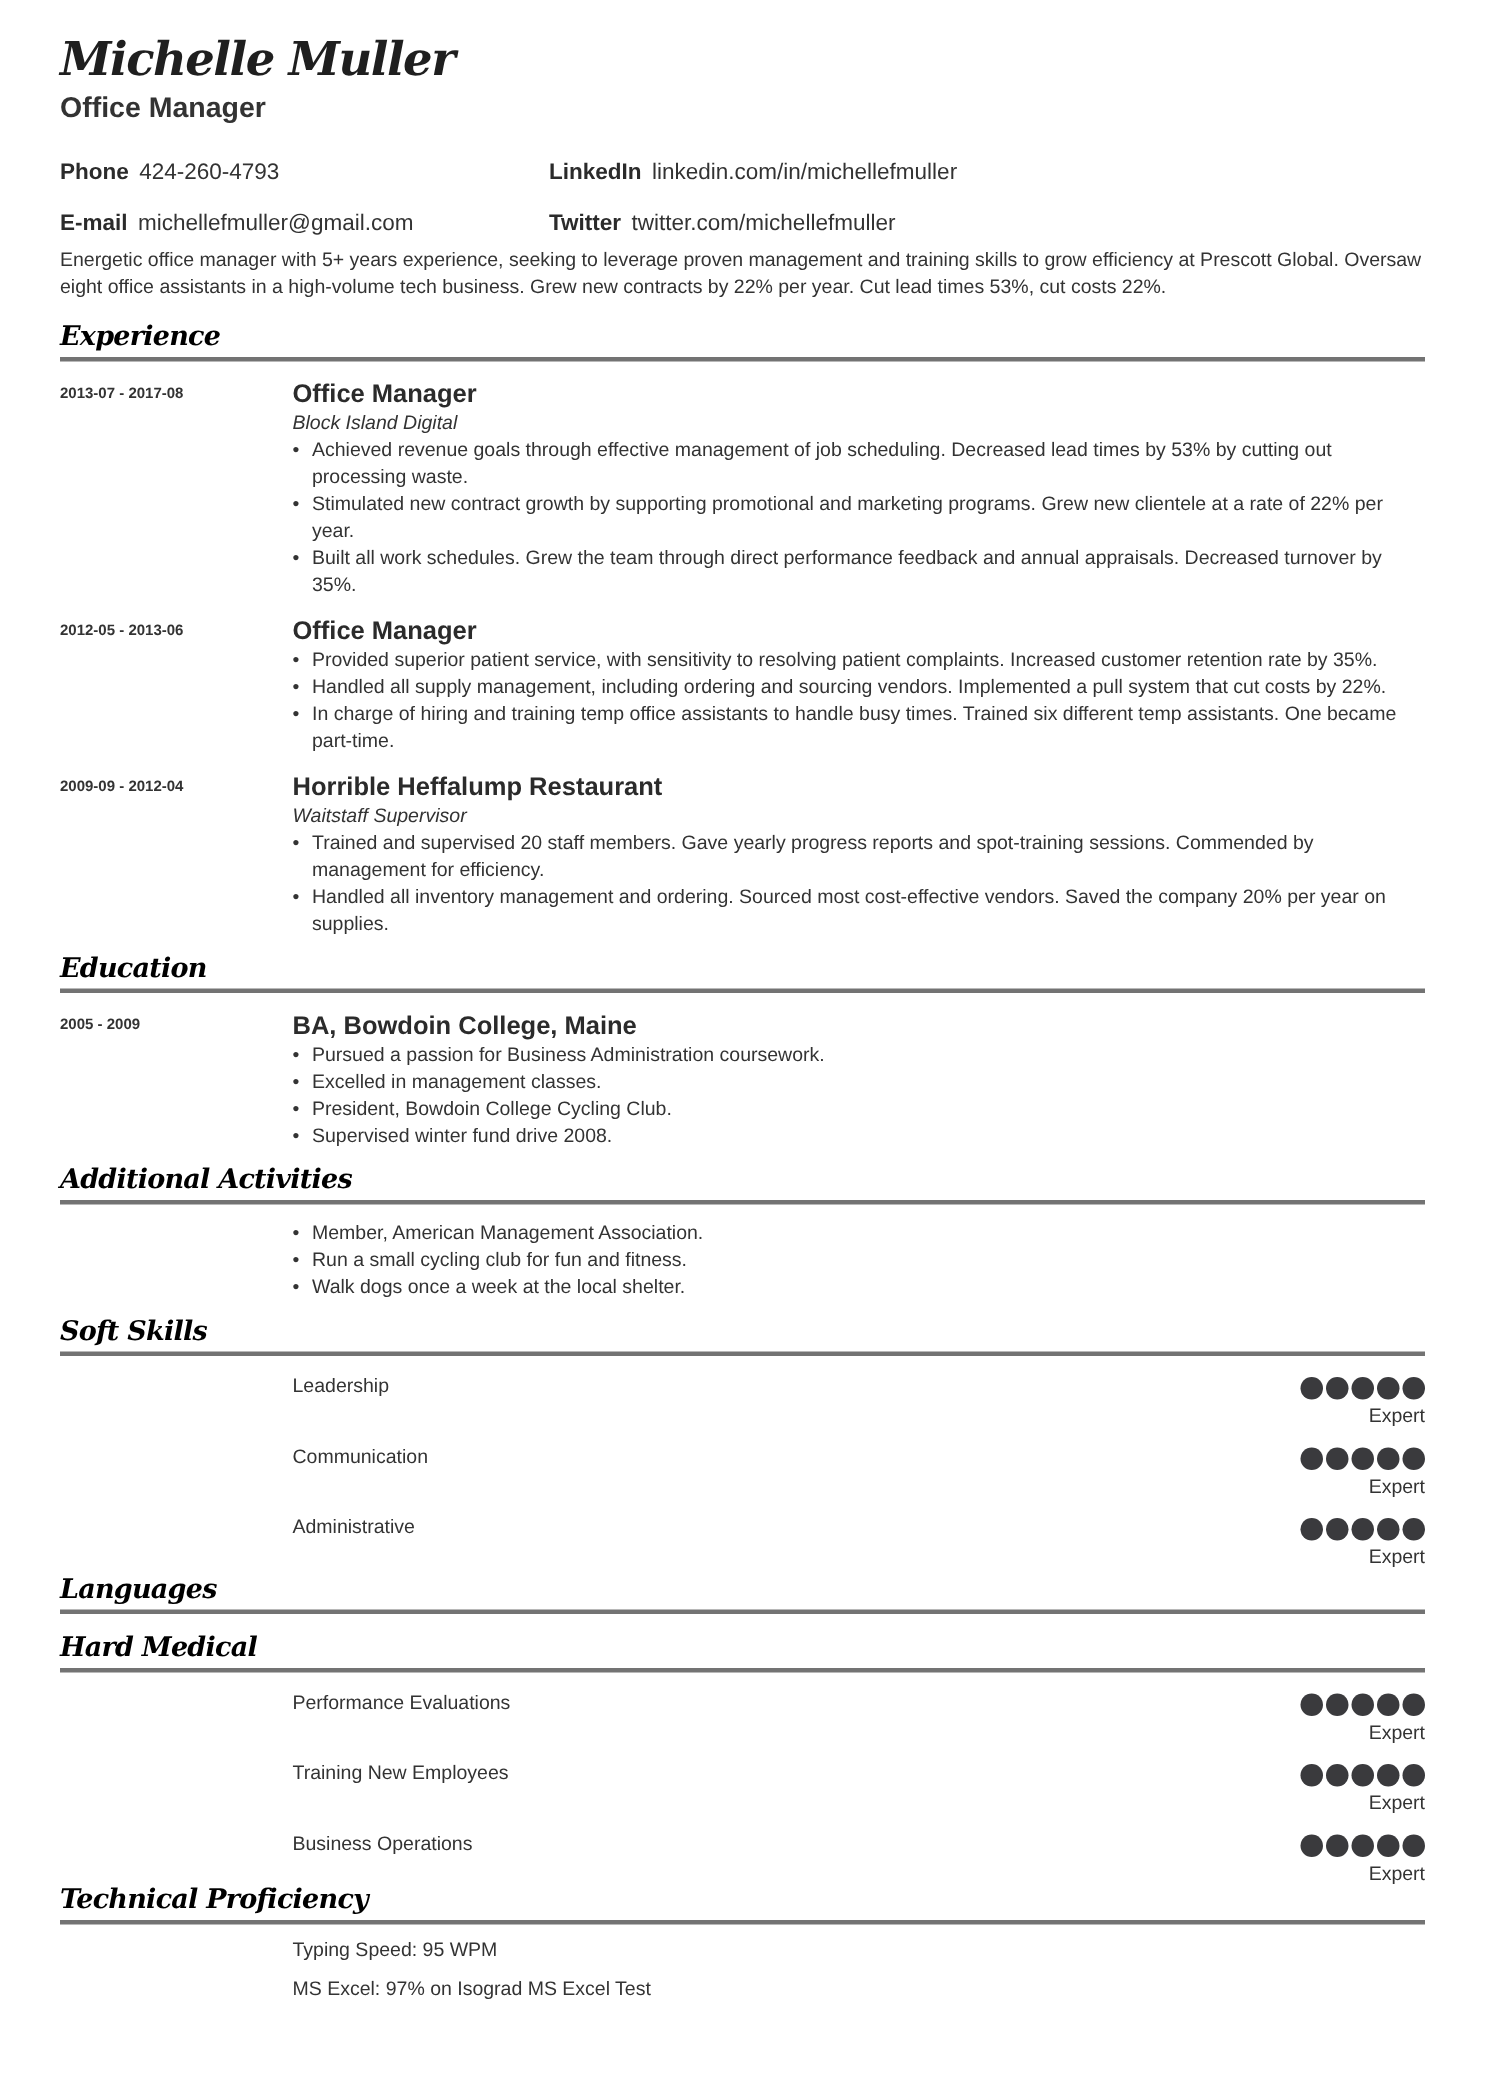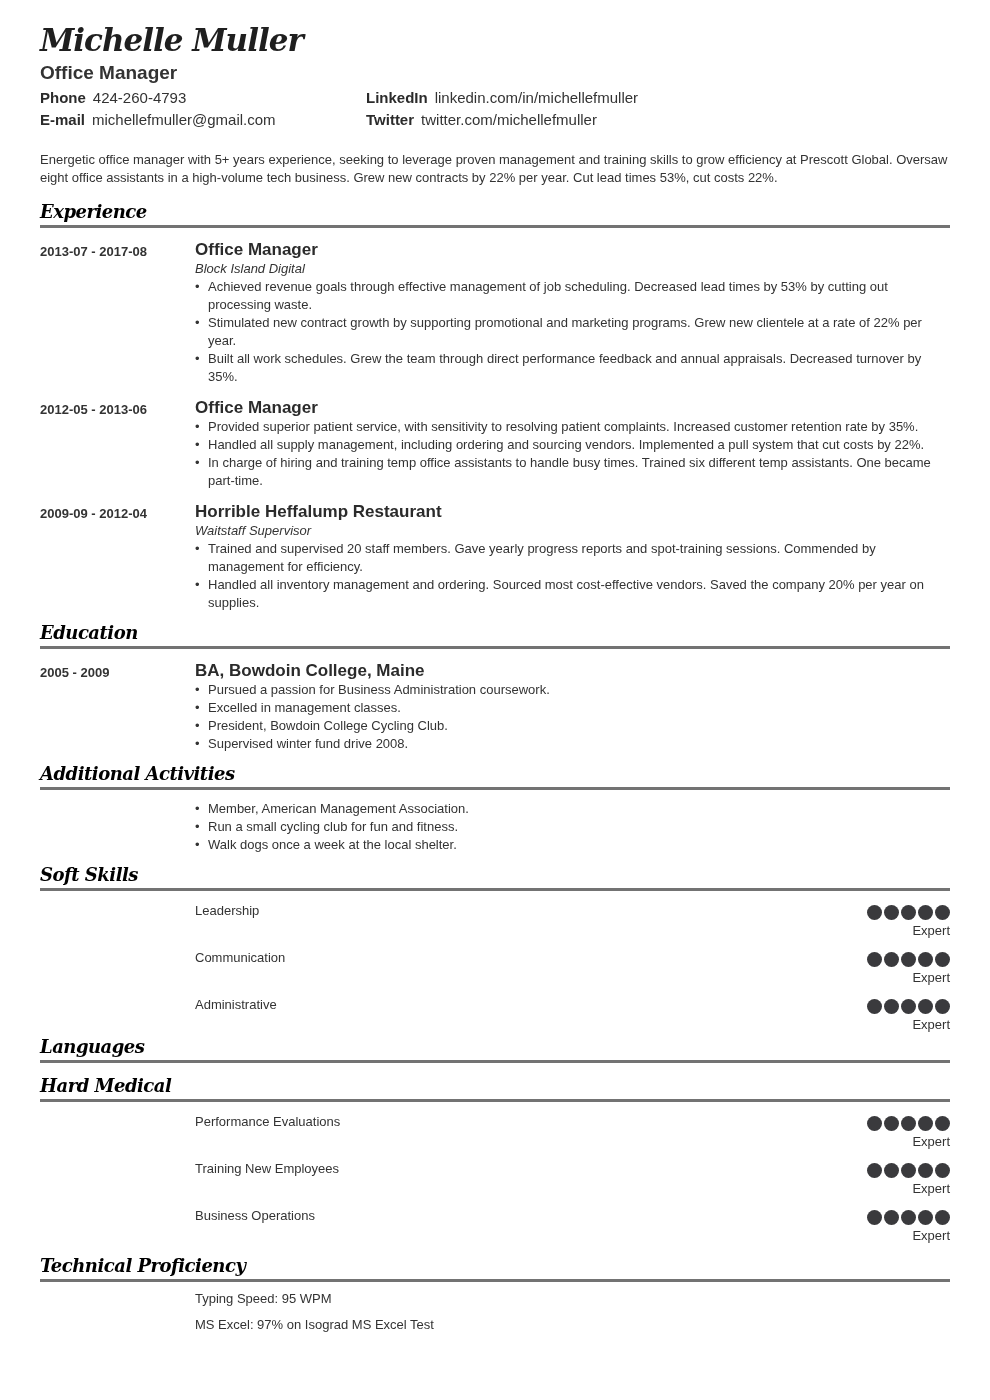--- a/index.html
+++ b/index.html
@@ -1,25 +1,25 @@
 <!DOCTYPE html>
 <html><head>
 <meta charset="utf-8">
 <style>
   * { box-sizing: border-box; margin: 0; padding: 0; }
   body { width: 990px; height: 1400px; background: #fff; font-family: "Liberation Sans", sans-serif; color: #333; overflow: hidden; }
   .page { position: relative; padding: 20px 40px 0 40px; }
   .name { font-family: "DejaVu Serif", serif; font-style: italic; font-weight: bold; font-size: 31px; color: #1f1f1f; letter-spacing: -1px; height: 40px; line-height: 40px; }
   .title { font-size: 19px; font-weight: bold; color: #333; margin-top: 2px; line-height: 22px; }
-  .contacts { display: grid; grid-template-columns: 326px 1fr; row-gap: 0; margin-top: 3px; font-size: 15px; line-height: 22px; }
+  .contacts { display: grid; grid-template-columns: 326px 1fr; row-gap: 12px; margin-top: 20px; font-size: 15px; line-height: 22px; }
   .contact b { color: #2b2b2b; margin-right: 7px; }
-  .summary { margin-top: 20px; font-size: 13px; line-height: 18px; color: #333; }
+  .summary { margin-top: 4px; font-size: 13px; line-height: 18px; color: #333; }
   .section-title { font-family: "DejaVu Serif", serif; font-style: italic; font-weight: bold; font-size: 18px; color: #000000; letter-spacing: -0.5px; border-bottom: 3px solid #737373; line-height: 22px; padding-bottom: 2px; }
   .entry { display: flex; margin-top: 12px; }
-  .entry .date { width: 155px; font-size: 13px; font-weight: bold; color: #333; padding-top: 4px; }
+  .entry .date { width: 155px; font-size: 10px; font-weight: bold; color: #333; padding-top: 4px; }
   .entry .body { flex: 1; }
   .entry h3 { font-size: 17px; font-weight: bold; color: #2b2b2b; line-height: 20px; }
   .entry .sub { font-size: 13px; font-style: italic; color: #333; line-height: 18px; }
   ul { list-style: none; }
   li { position: relative; padding-left: 13px; font-size: 13px; line-height: 18px; color: #333; }
   li::before { content: "•"; position: absolute; left: 0; top: 0; }
   .indent { padding-left: 155px; margin-top: 10px; }
   .skill-row { display: flex; justify-content: space-between; padding-left: 155px; height: 47px; padding-top: 12px; }
   .skill-name { font-size: 13px; line-height: 16px; }
   .skill-rating { text-align: right; }
@@ -187,18 +187,18 @@
             <span class="dot"></span>
             <span class="dot"></span>
             <span class="dot"></span>
             <span class="dot"></span>
           </div>
           <div class="level">Expert</div>
         </div>
       </div>
     </div>
 
-  <div class="section-title" style="margin-top:12px">Technical Proficiency</div>
+  <div class="section-title" style="margin-top:0">Technical Proficiency</div>
   <div class="tech" id="technical-list">
       <div>Typing Speed: 95 WPM</div>
       <div>MS Excel: 97% on Isograd MS Excel Test</div>
     </div>
 </div>
 
 </body></html>

